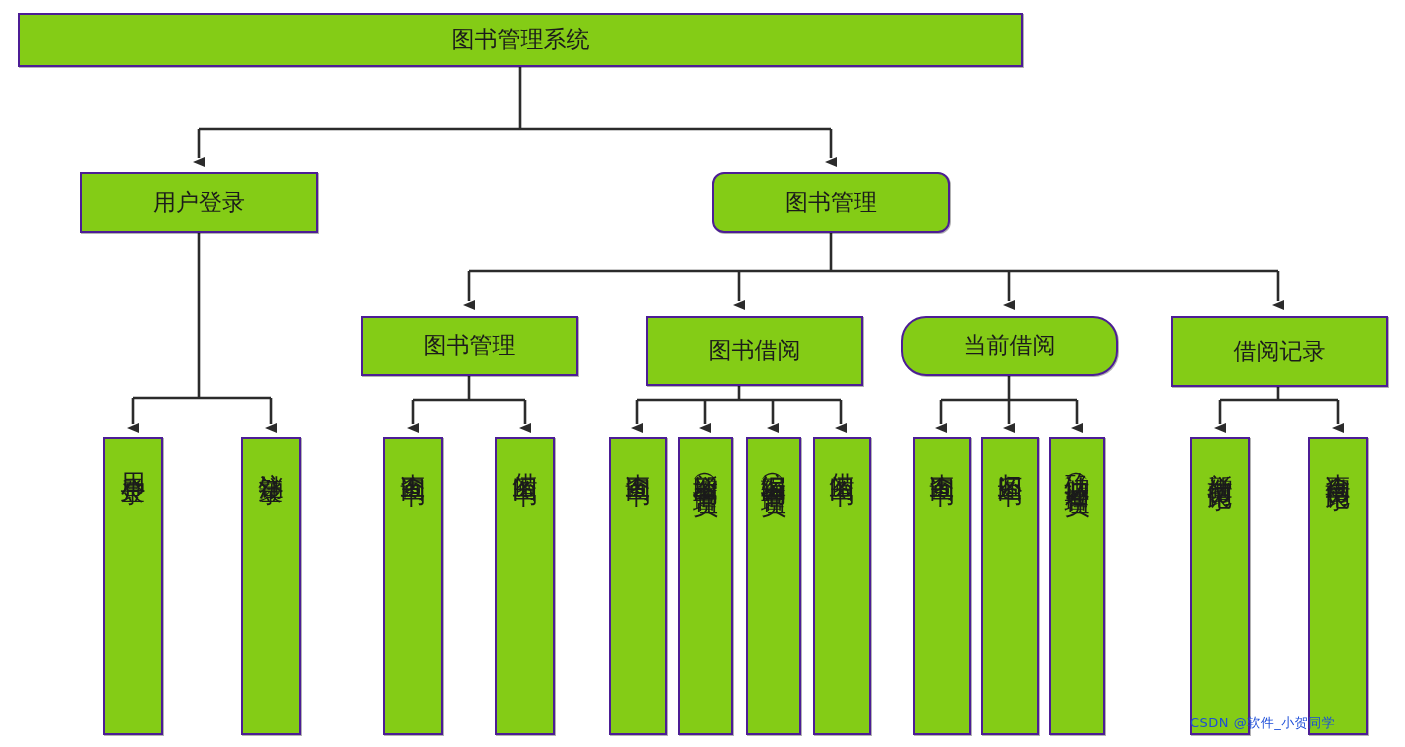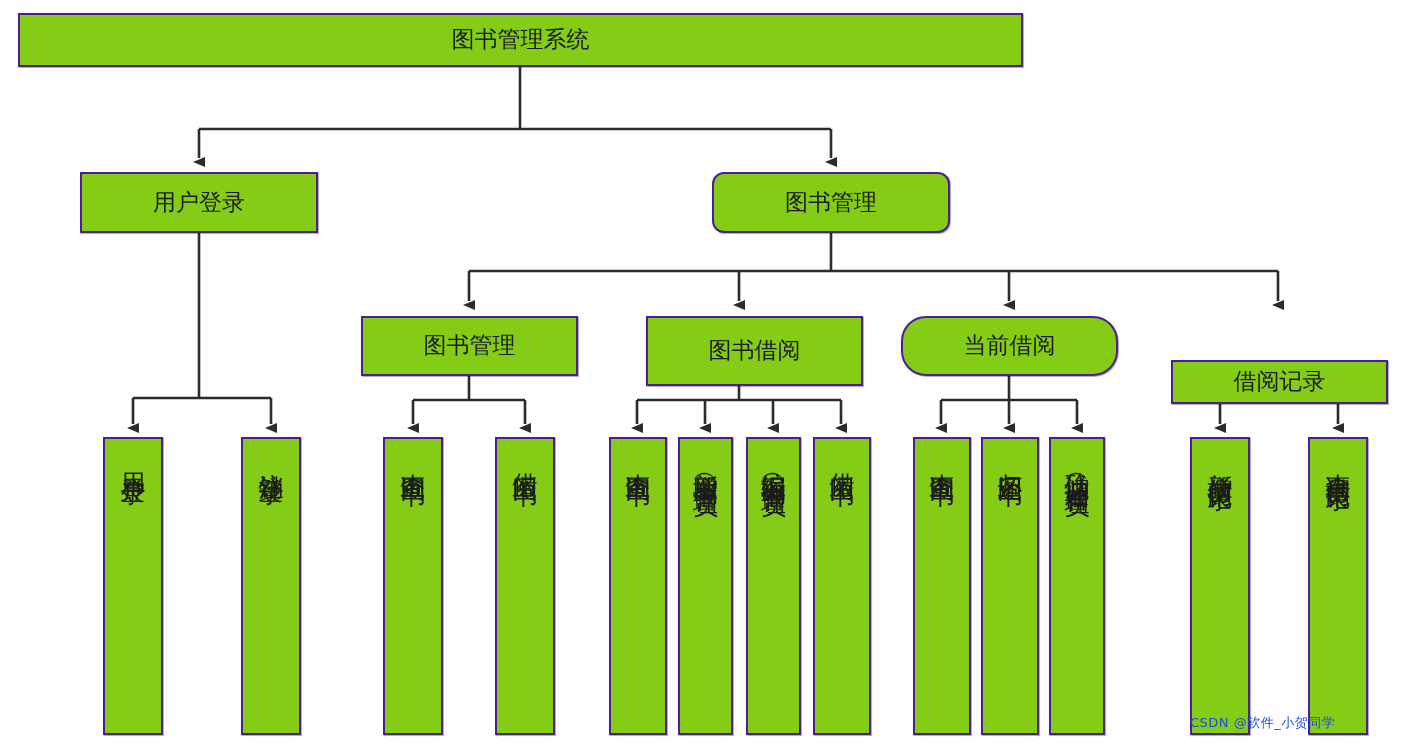--- a/index.html
+++ b/index.html
@@ -133,21 +133,21 @@
 
   <div class="node horiz" style="left:361px; top:316px; width:217px; height:60px;">
     <span class="label">图书管理</span>
   </div>
   <div class="node horiz" style="left:646px; top:316px; width:217px; height:70px;">
     <span class="label">图书借阅</span>
   </div>
   <div class="node horiz" style="left:901px; top:316px; width:217px; height:60px;border-radius:25px;">
     <span class="label">当前借阅</span>
   </div>
-  <div class="node horiz" style="left:1171px; top:316px; width:217px; height:44px;margin-top:44px;">
+  <div class="node horiz" style="left:1171px; top:316px; width:217px; height:71px;">
     <span class="label">借阅记录</span>
   </div>
 
   <div class="node vert" style="left:103px; top:437px; width:60px; height:298px;">
     <span class="label">用户登录</span>
   </div>
   <div class="node vert" style="left:241px; top:437px; width:60px; height:298px;">
     <span class="label">注销登录</span>
   </div>
 

